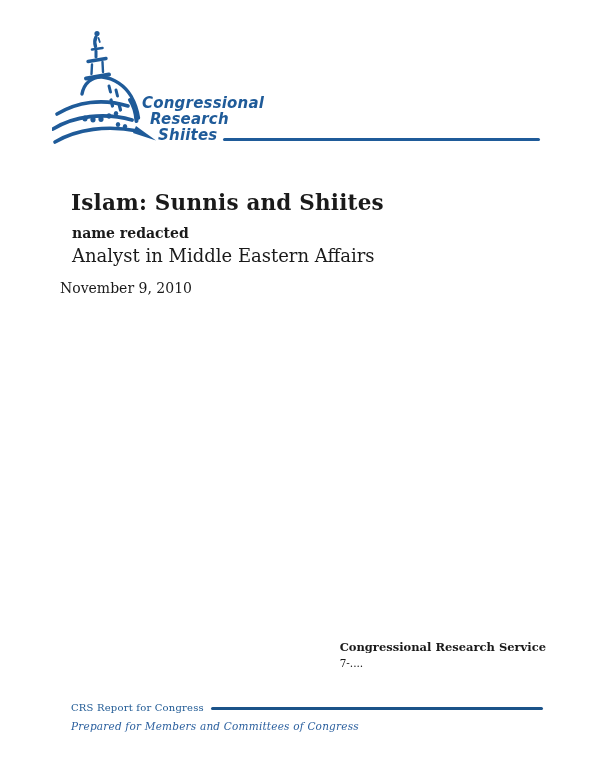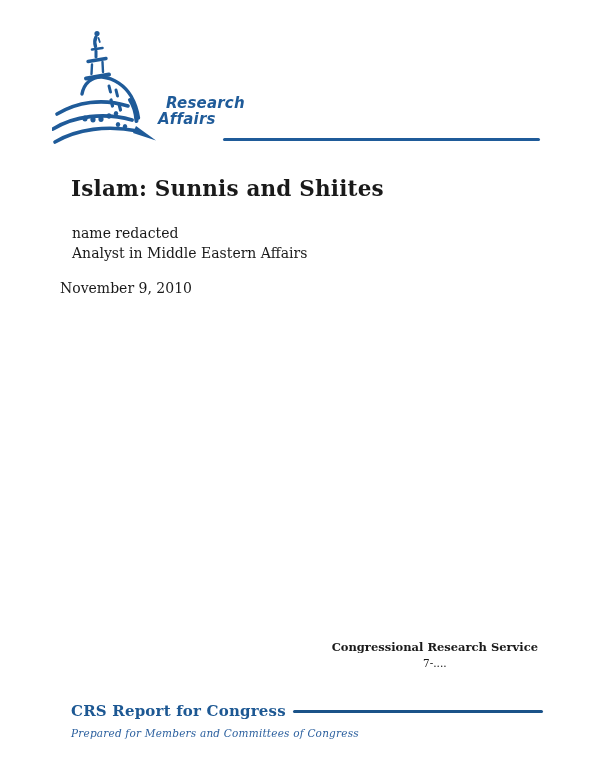--- a/index.html
+++ b/index.html
@@ -28,66 +28,66 @@
     top: 95px;
     color: #1f5b99;
     font-family: "DejaVu Sans", "Liberation Sans", sans-serif;
     font-weight: bold;
     font-style: italic;
     font-size: 15px;
     line-height: 16px;
     letter-spacing: 0.2px;
     white-space: nowrap;
   }
-  .logo-line-2 { margin-left: 24px; }
+  .logo-line-2 { margin-left: 8px; }
   .logo-line-3 { margin-left: 16px; }
   .header-rule {
     position: absolute;
     left: 223px;
     top: 138px;
     width: 317px;
     height: 3px;
     background: #1f5b99;
     border-radius: 2px;
   }
   
   .doc-title {
     position: absolute;
     left: 71px;
-    top: 162px;
+    top: 176px;
     font-size: 21.5px;
     font-weight: bold;
     letter-spacing: 0.2px;
     white-space: nowrap;
   }
   .author-name {
     position: absolute;
     left: 72px;
     top: 225px;
     font-size: 14px;
-    font-weight: normal;
+    font-weight: bold;
   }
   .author-role {
     position: absolute;
     left: 72px;
     top: 245px;
-    font-size: 14px;
+    font-size: 18px;
   }
   .doc-date {
     position: absolute;
     left: 60px;
     top: 280px;
     font-size: 14px;
   }
   
   .footer-right {
     position: absolute;
-    right: 62px;
+    right: 54px;
     top: 640px;
-    text-align: center;
+    text-align: left;
     font-size: 10.5px;
     line-height: 15.5px;
     white-space: nowrap;
   }
   .footer-right .org {
     font-weight: bold;
     font-size: 11.5px;
   }
   
   .footer-left {
@@ -95,22 +95,22 @@
     left: 71px;
     top: 702px;
     width: 472px;
   }
   .banner-row {
     display: flex;
     align-items: center;
   }
   .banner {
     color: #1d5893;
-    font-weight: bold;
-    font-size: 15px;
+    font-weight: normal;
+    font-size: 10px;
     white-space: nowrap;
     letter-spacing: 0.2px;
   }
   .banner-rule {
     flex: 1;
     height: 3px;
     background: #1b5389;
     margin-left: 7px;
     margin-top: 1px;
     border-radius: 2px;
@@ -160,22 +160,23 @@
       <ellipse cx="49" cy="93" rx="2.6" ry="3"></ellipse>
       <ellipse cx="57" cy="90" rx="2.3" ry="2.7"></ellipse>
       <ellipse cx="64" cy="87.5" rx="2.2" ry="2.5"></ellipse>
       <ellipse cx="66" cy="98.5" rx="2.2" ry="2.5"></ellipse>
       <ellipse cx="73" cy="100.5" rx="2.2" ry="2.5"></ellipse>
       <path d="M84,100 L104,114.5 L81,107 Z"></path>
     </g>
   </svg>
 
   <div class="logo-text">
+    <div class="logo-line-1">Congressional</div>
     <div class="logo-line-2">Research</div>
-    <div class="logo-line-3">Affairs</div>
+    <div class="logo-line-3">Shiites</div>
   </div>
   <div class="header-rule"></div>
 
   <h1 class="doc-title">Islam: Sunnis and Shiites</h1>
   <div class="author-name">name redacted</div>
   <div class="author-role">Analyst in Middle Eastern Affairs</div>
   <div class="doc-date">November 9, 2010</div>
 
   <div class="footer-right">
     <div class="org">Congressional Research Service</div>

